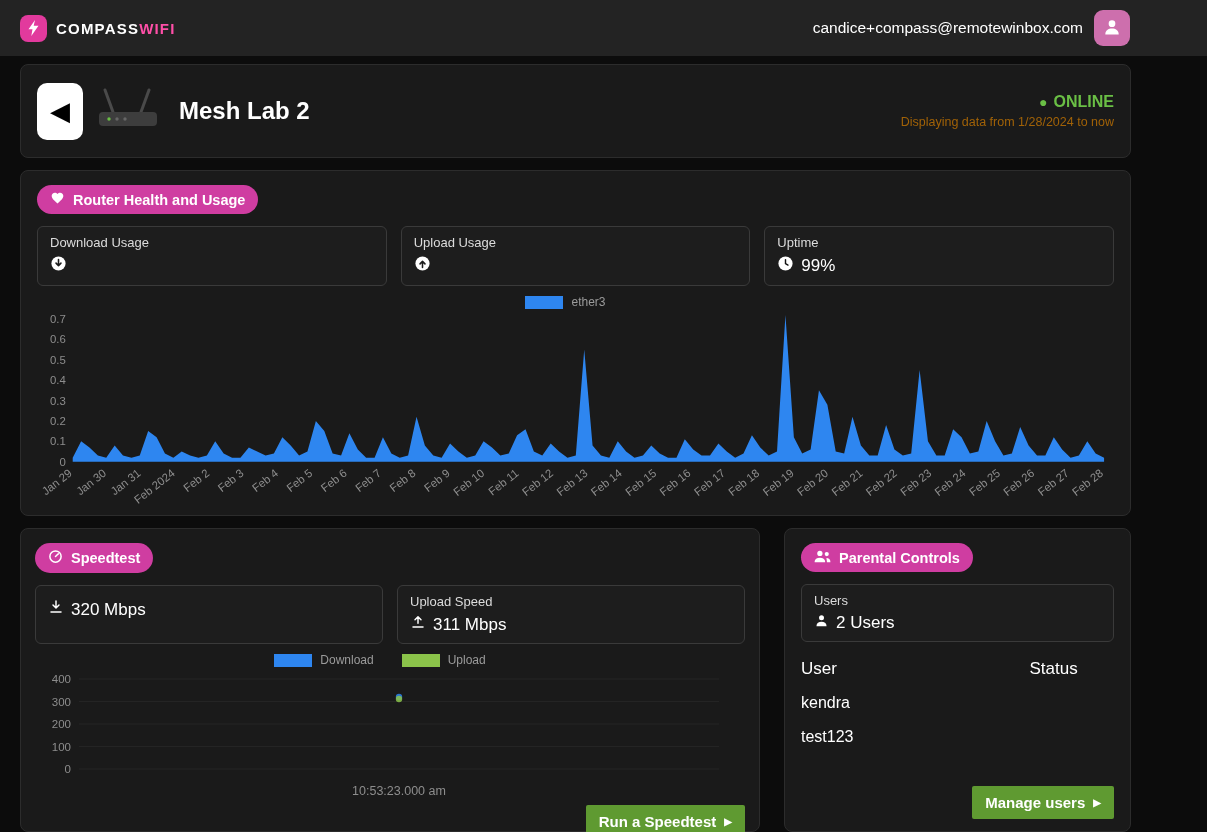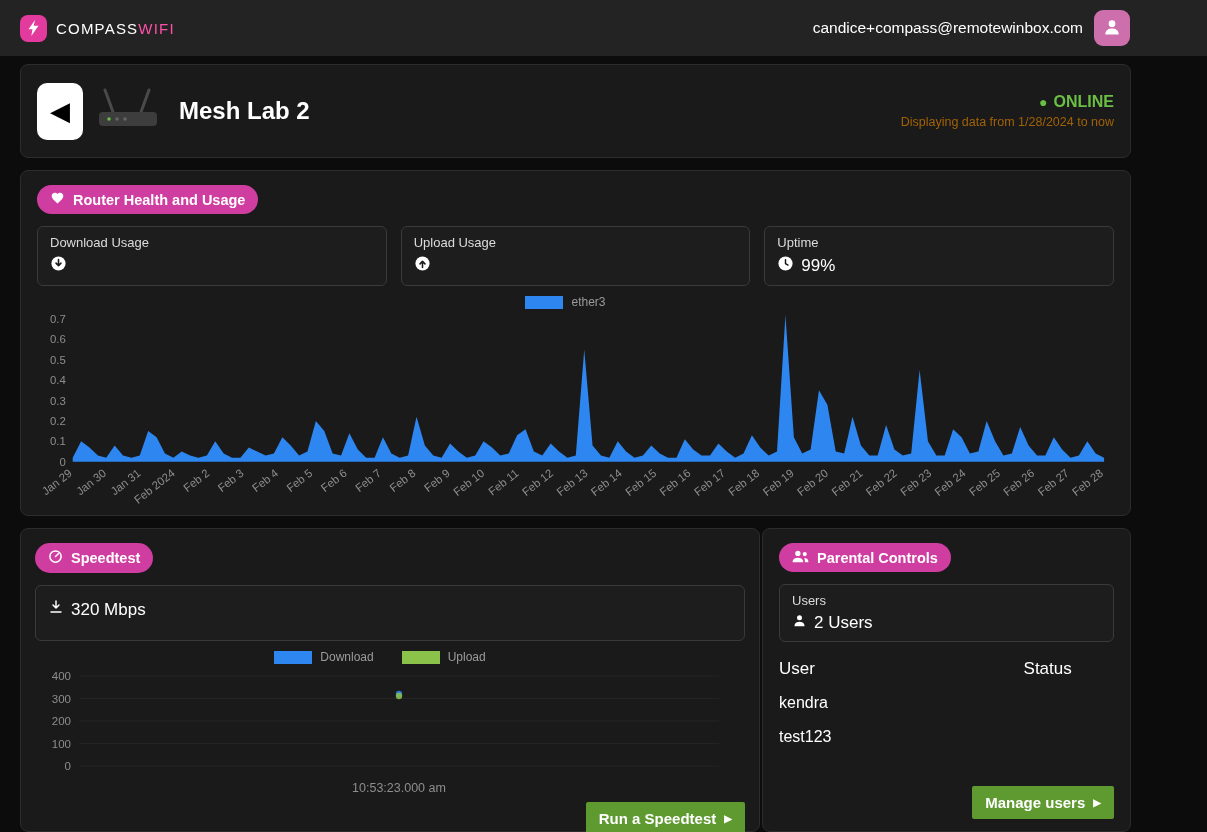--- a/index.html
+++ b/index.html
@@ -1,21 +1,21 @@
 <!DOCTYPE html>
 <html><head>
 <meta charset="utf-8">
 <style>
   *{box-sizing:border-box;margin:0;padding:0}
   html,body{width:1207px;height:832px}
   body{background:#0c0c0c;font-family:"Liberation Sans",sans-serif;color:#fff;overflow:hidden}
   .navbar{height:56px;background:#232323;display:flex;align-items:center;justify-content:space-between;padding:0 77px 0 20px}
   .brand{display:flex;align-items:center;gap:9px}
   .logo-box{width:27px;height:27px;border-radius:8px;background:#e23a9d;display:flex;align-items:center;justify-content:center}
-  .brand-text{font-size:15px;font-weight:400;letter-spacing:1.2px}
+  .brand-text{font-size:15px;font-weight:700;letter-spacing:1.2px}
   .brand-text .wifi{color:#ff4fa8}
   .account{display:flex;align-items:center;gap:11px}
   .email{font-size:15.5px}
   .avatar{width:36px;height:36px;border-radius:9px;background:#cd6fad;display:flex;align-items:center;justify-content:center;border:none;cursor:pointer}
   .main{padding:8px 0 0 20px;width:1131px;display:flex;flex-direction:column;gap:12px}
   .card{background:#1a1a1a;border:1px solid #2c2c2c;border-radius:8px}
   .router-card{display:flex;align-items:center;gap:14px;padding:14px 16px;height:94px}
   .back-btn{width:46px;height:57px;background:#fff;border:none;border-radius:10px;color:#000;font-size:26px;display:flex;align-items:center;justify-content:center;cursor:pointer;flex:0 0 auto}
   .router-img{flex:0 0 auto}
   .router-title{font-size:24px;font-weight:700;margin-left:6px}
@@ -28,21 +28,21 @@
   .stats-row{display:flex;gap:14px;margin-top:12px}
   .stat-box{flex:1;border:1px solid #3a3a3a;background:#1d1d1d;border-radius:6px;padding:8px 12px;min-height:56px}
   .stat-label{font-size:13px;color:#dcdcdc}
   .stat-value{display:flex;align-items:center;gap:7px;margin-top:5px;font-size:17px;min-height:20px}
   .legend{display:flex;justify-content:center;align-items:center;gap:8px;margin-top:9px}
   .legend .label{color:#9b9b9b;font-size:12px;margin-right:20px}
   .sw{width:38px;height:13px;display:inline-block}
   .sw-blue{background:#2e86f0}
   .sw-green{background:#8bc34a}
   .chart-wrap{margin-top:4px}
-  .bottom-row{display:flex;gap:2px}
+  .bottom-row{display:flex;gap:24px}
   .speed-card{width:740px;height:304px;padding:14px 14px 12px;display:flex;flex-direction:column}
   .parental-card{flex:1;height:304px;padding:14px 16px 12px;display:flex;flex-direction:column}
   .green-btn{margin-top:auto;align-self:flex-end;background:#5f9a31;color:#fff;border:none;border-radius:2px;padding:8px 13px;font-size:15px;font-weight:700;display:flex;align-items:center;gap:8px;cursor:pointer;font-family:inherit}
   .green-btn .play{font-size:10px}
   .ptable{width:100%;border-collapse:collapse;margin-top:10px}
   .ptable th{font-size:17px;font-weight:400;text-align:left;padding:7px 0}
   .ptable td{font-size:16px;padding:8px 0}
   .ptable .col-status{width:27%}
   svg text{font-family:"Liberation Sans",sans-serif}
   svg text.tick{fill:#8d8d8d;font-size:11.5px}
@@ -217,20 +217,32 @@
           <div class="stat-value">
             <span>
               <svg width="16" height="16" viewBox="0 0 24 24">
                   <path d="M12 3v10M7.5 9 12 13.5 16.5 9" stroke="#fff" stroke-width="2.2" fill="none" stroke-linecap="round" stroke-linejoin="round"></path>
                   <path d="M4.5 19.5h15" stroke="#fff" stroke-width="2.2" stroke-linecap="round"></path>
                 </svg>
             </span>
             <span>320 Mbps</span>
           </div>
         </div>
+        <div class="stat-box">
+          <div class="stat-label">Upload Speed</div>
+          <div class="stat-value">
+            <span>
+              <svg width="16" height="16" viewBox="0 0 24 24">
+                  <path d="M12 14V4M7.5 8.5 12 4l4.5 4.5" stroke="#fff" stroke-width="2.2" fill="none" stroke-linecap="round" stroke-linejoin="round"></path>
+                  <path d="M4.5 19.5h15" stroke="#fff" stroke-width="2.2" stroke-linecap="round"></path>
+                </svg>
+            </span>
+            <span>311 Mbps</span>
+          </div>
+        </div>
       </div>
 
       <div class="legend">
         <span class="sw sw-blue"></span>
         <span class="label">Download</span>
         <span class="sw sw-green"></span>
         <span class="label">Upload</span>
       </div>
 
       <div class="chart-wrap"><svg viewBox="0 0 710 130" width="100%">

